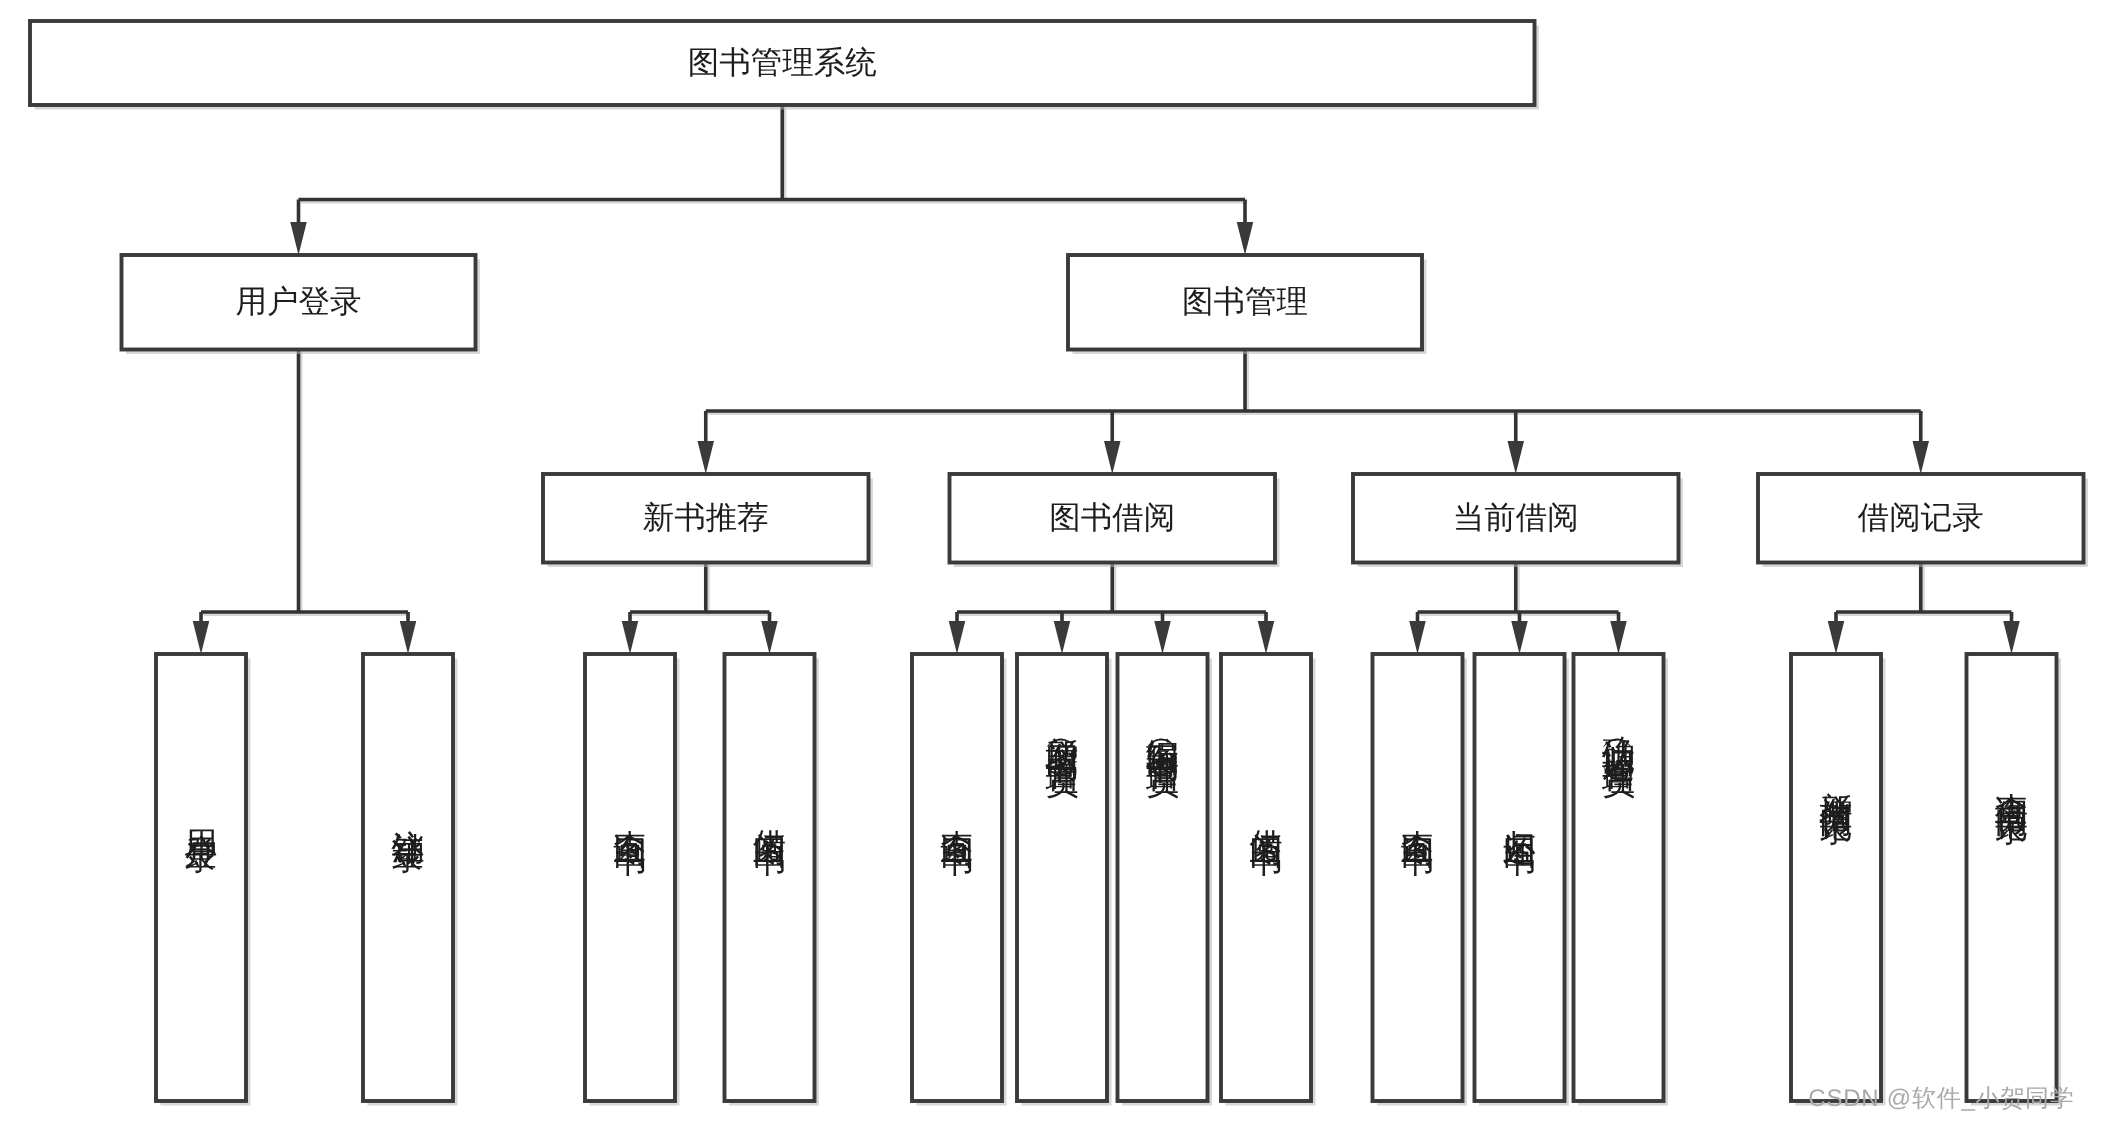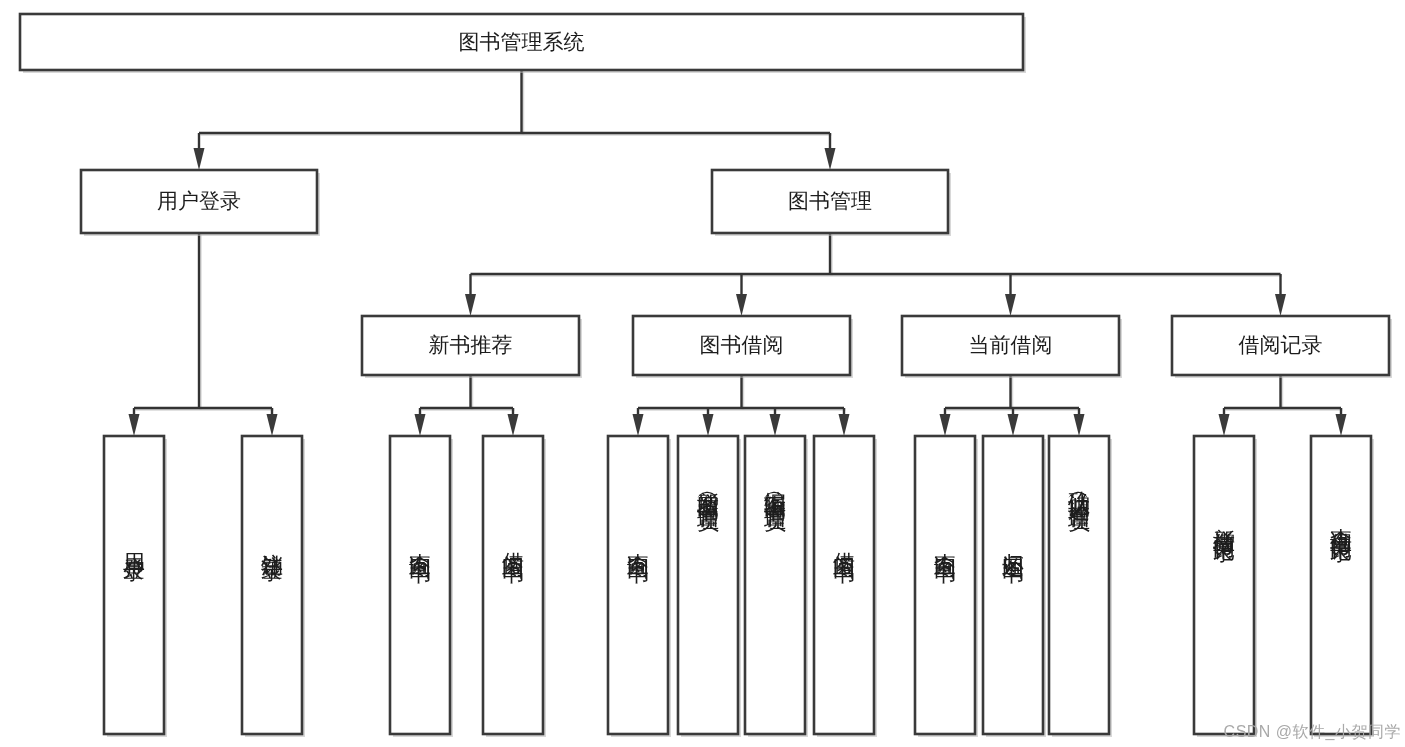--- a/index.html
+++ b/index.html
@@ -55,21 +55,21 @@
   }
   .node-label-h {
     fill: #1d1d1d;
     font-family: "Liberation Sans", "DejaVu Sans", sans-serif;
     font-size: 21px;
     text-anchor: middle;
     dominant-baseline: middle;
   }
   .watermark {
     position: absolute;
-    right: 4px;
+    right: 22px;
     bottom: 4px;
     font-family: "Liberation Sans", "DejaVu Sans", sans-serif;
     font-size: 16px;
     color: #a9a9a9;
     letter-spacing: 0.5px;
     white-space: nowrap;
     user-select: none;
   }
   .leaf-label-wrap {
     position: absolute;

